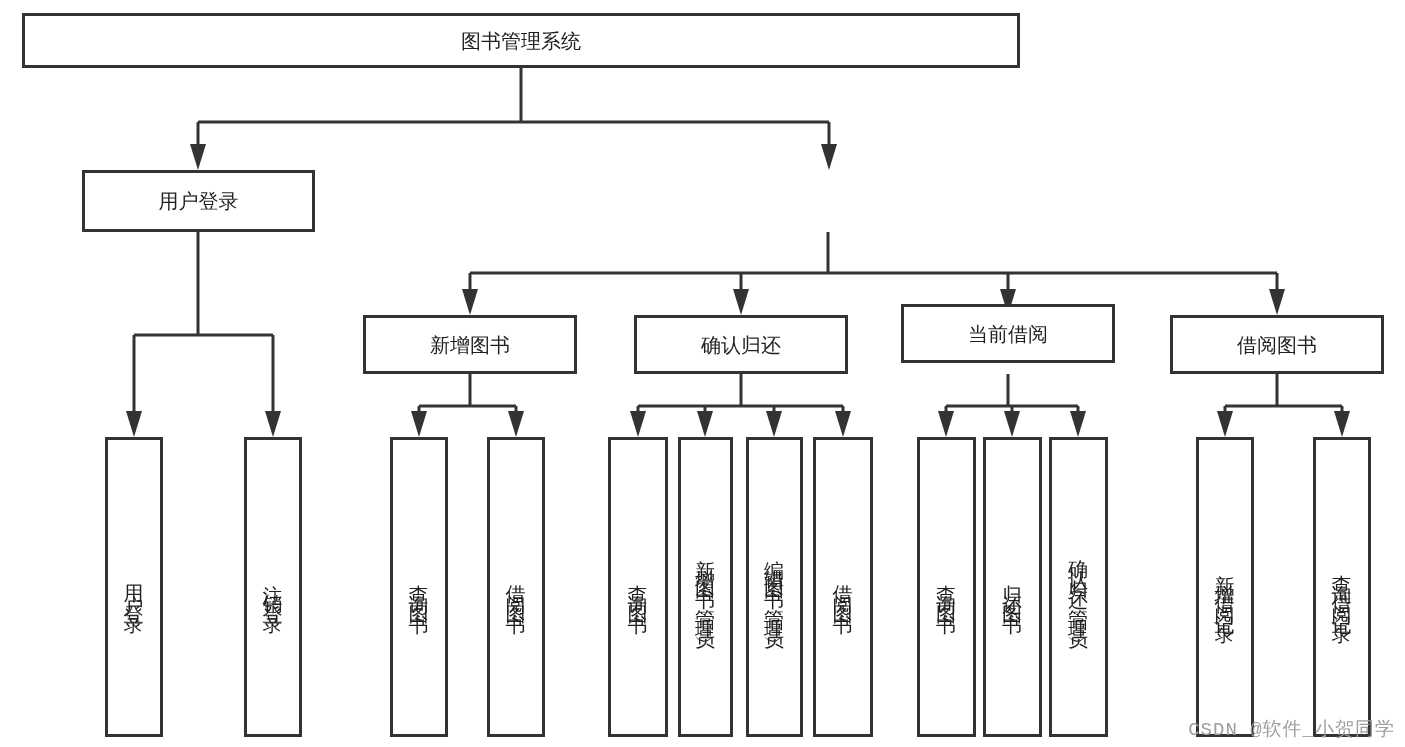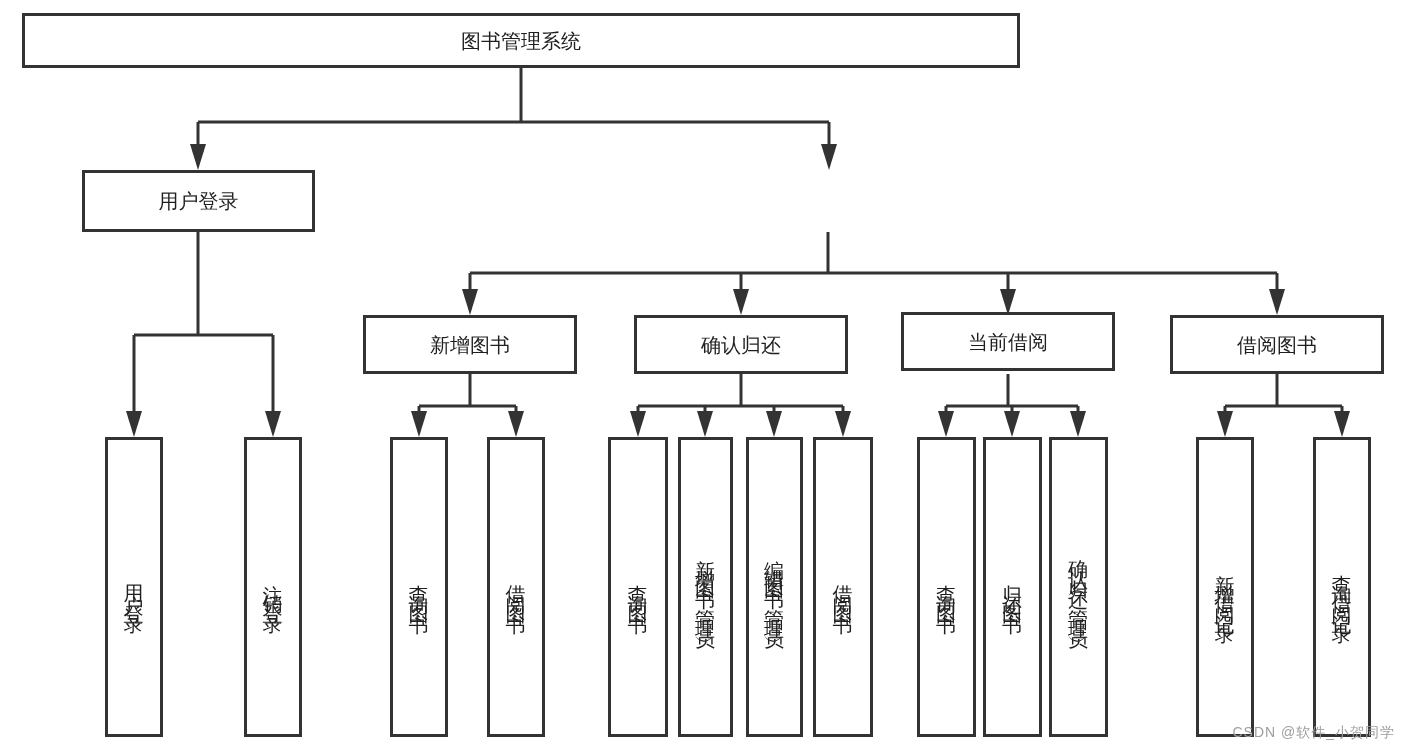--- a/index.html
+++ b/index.html
@@ -30,25 +30,26 @@
     writing-mode:vertical-rl;
     text-orientation:mixed;
     letter-spacing:10px;
     line-height:1;
     padding-top:4px;
   }
   .watermark {
     position:absolute;
     right:10px;
     bottom:5px;
-    font-size:14px;
+    font-size:19px;
     color:var(--watermark,#9e9e9e);
     letter-spacing:1px;
     z-index:3;
     white-space:nowrap;
+    font-family:Liberation Mono, monospace;
   }
 </style>
 </head>
 <body>
 
 <div class="canvas">
 
   <svg class="connectors" width="1405" height="747" viewBox="0 0 1405 747">
 
     <line x1="521" y1="68" x2="521" y2="122"></line>
@@ -110,21 +111,21 @@
     <line x1="1342" y1="406" x2="1342" y2="417"></line>
     <polygon points="1334,411 1350,411 1342,437"></polygon>
   </svg>
 
   <div class="node" style="left:22px; top:13px; width:998px; height:55px;">图书管理系统</div>
 
   <div class="node" style="left:82px; top:170px; width:233px; height:62px;">用户登录</div>
 
   <div class="node" style="left:363px; top:315px; width:214px; height:59px;">新增图书</div>
   <div class="node" style="left:634px; top:315px; width:214px; height:59px;">确认归还</div>
-  <div class="node" style="left:901px; top:312px; width:214px; height:59px;">当前借阅</div>
+  <div class="node" style="left:901px; top:304px; width:214px; height:59px;">当前借阅</div>
   <div class="node" style="left:1170px; top:315px; width:214px; height:59px;">借阅图书</div>
 
   <div class="node v" style="left:105px; top:437px; width:58px; height:300px;">用户登录</div>
   <div class="node v" style="left:244px; top:437px; width:58px; height:300px;">注销登录</div>
 
   <div class="node v" style="left:390px; top:437px; width:58px; height:300px;">查询图书</div>
   <div class="node v" style="left:487px; top:437px; width:58px; height:300px;">借阅图书</div>
 
   <div class="node v" style="left:608px; top:437px; width:60px; height:300px;">查询图书</div>
   <div class="node v" style="left:678px; top:437px; width:55px; height:300px;">新增图书（管理员）</div>

